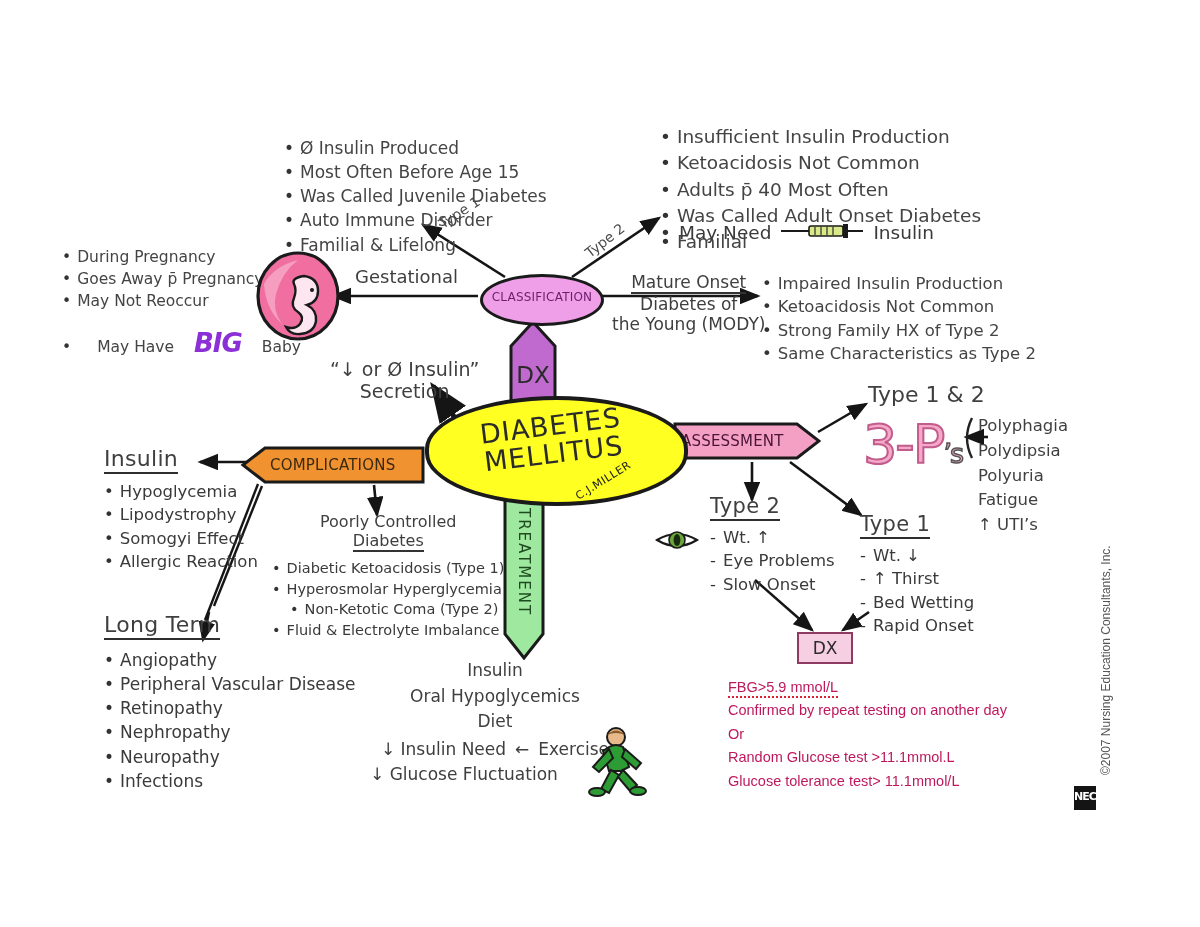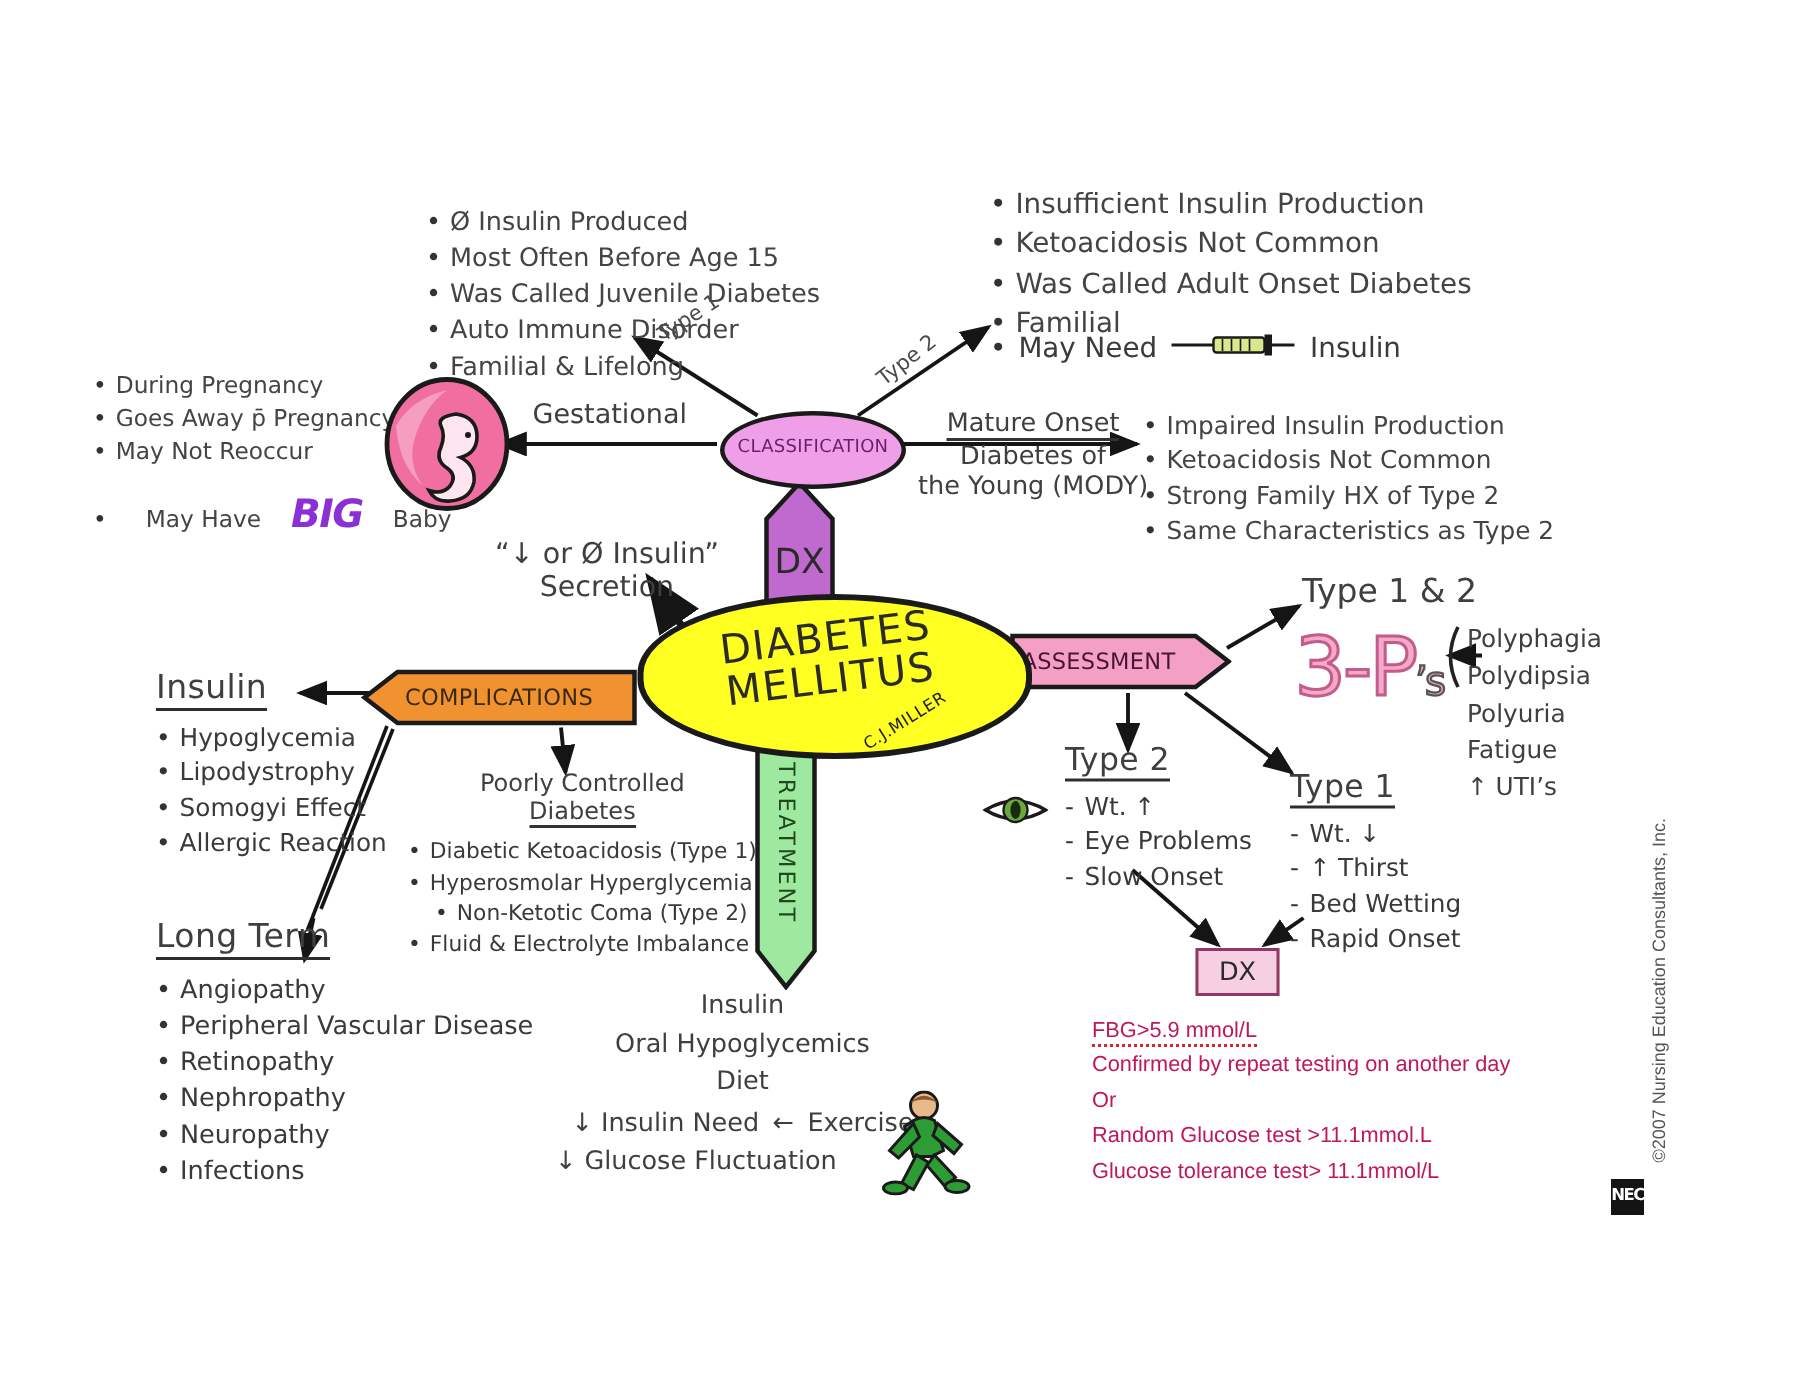--- a/index.html
+++ b/index.html
@@ -141,20 +141,21 @@
       <li>Auto Immune Disorder</li>
       <li>Familial &amp; Lifelong</li>
     </ul>
   </div>
   <div class="abs conn" style="left:436px;top:218px;transform:rotate(-33deg);transform-origin:left top;font-size:14px;">Type 1</div>
 
   <div class="abs hand" style="left:660px;top:124px;font-size:18.5px;">
     <ul class="bullets">
       <li>Insufficient Insulin Production</li>
       <li>Ketoacidosis Not Common</li>
+      <li>Adults p̄ 40 Most Often</li>
       <li>Was Called Adult Onset Diabetes</li>
       <li>Familial</li>
     </ul>
   </div>
   <div class="abs plain" style="left:660px;top:222px;font-size:18.5px;display:flex;align-items:center;gap:8px;">
     <span style="color:#333;">•</span>
     <span>May Need</span>
     <span style="display:inline-block;">
       <svg width="86" height="16" viewBox="0 0 86 16">
         <line x1="2" y1="8" x2="30" y2="8" stroke="#1a1a1a" stroke-width="2"></line>

